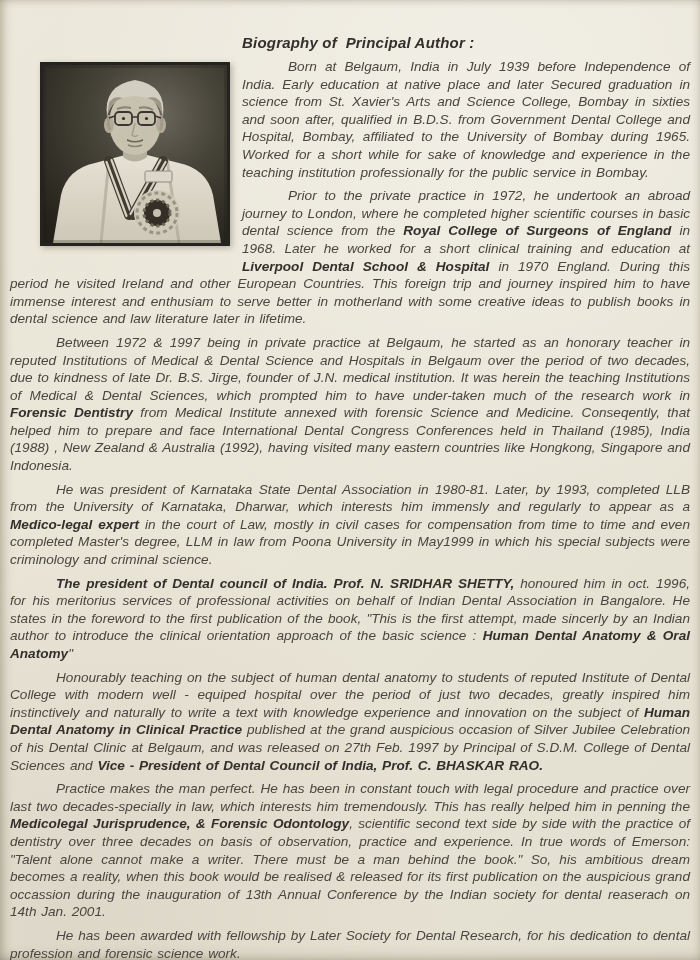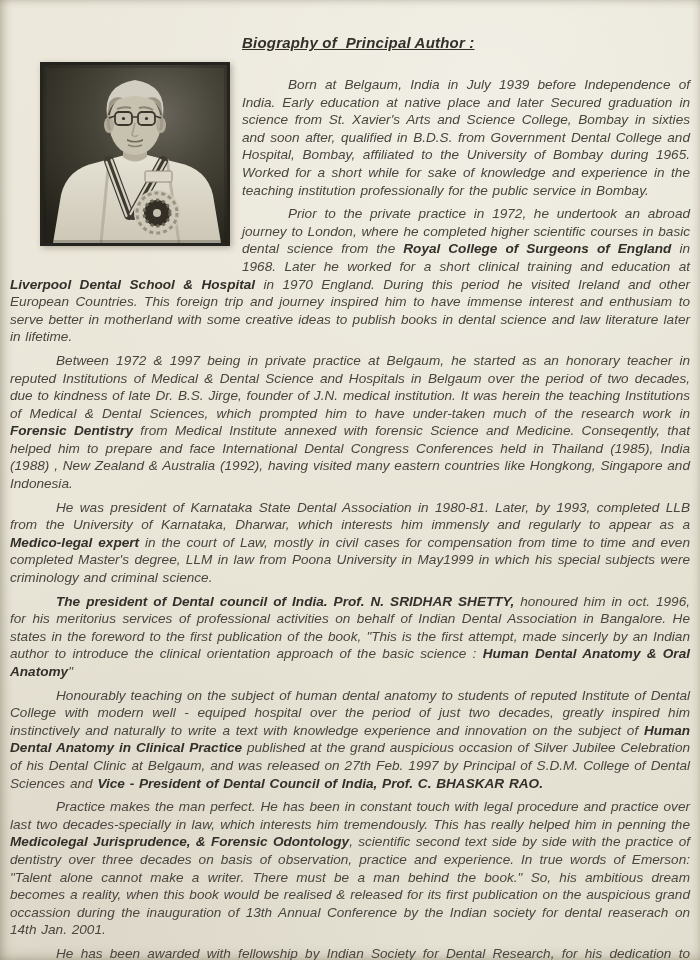--- a/index.html
+++ b/index.html
@@ -28,24 +28,23 @@
     margin:28px 12px 12px 30px;
     border:3px solid #24231f;
     background:#35332d;
     box-shadow:2px 2px 6px rgba(80,70,50,.35);
   }
   .photo-frame svg{display:block;}
   .title{
     font-size:15px;
     font-weight:bold;
     color:#332f2a;
-    margin:0 0 25px 0;
+    margin:0 0 7px 0;
     white-space:pre-wrap;
     letter-spacing:.2px;
-    text-decoration:underline;
   }
   .para{
     font-size:13.6px;
     line-height:17.6px;
     text-align:justify;
     text-indent:46px;
     margin:0 0 6px 0;
     word-spacing:1px;
   }
   .para b{color:#332f2a;font-style:italic;}
@@ -122,16 +121,16 @@
 
     <h1 class="title">Biography of  Principal Author :</h1>
 
     <p class="para"><span>Born at Belgaum, India in July 1939 before Independence of India. Early education at native place and later Secured graduation in science from St. Xavier's Arts and Science College, Bombay in sixties and soon after, qualified in B.D.S. from Government Dental College and Hospital, Bombay, affiliated to the University of Bombay during 1965. Worked for a short while for sake of knowledge and experience in the teaching institution professionally for the public service in Bombay.</span></p>
     <p class="para"><span>Prior to the private practice in 1972, he undertook an abroad journey to London, where he completed higher scientific courses in basic dental science from the </span><b>Royal College of Surgeons of England</b><span> in 1968.  Later he worked for a short clinical training and education at </span><b>Liverpool Dental School &amp; Hospital</b><span> in 1970 England. During this period he visited  Ireland and other European Countries. This foreign trip and journey inspired him to have immense interest and enthusiam to serve better in motherland with some creative ideas to publish  books in dental science and law literature later in lifetime.</span></p>
     <p class="para"><span>Between 1972 &amp; 1997 being in private practice at Belgaum, he started as an honorary teacher in reputed Institutions  of Medical &amp; Dental Science and Hospitals in Belgaum over the period of two decades, due to kindness of late Dr. B.S. Jirge, founder of J.N. medical institution. It was herein the teaching  Institutions of Medical &amp; Dental Sciences, which prompted him to have under-taken much of the research work in </span><b>Forensic Dentistry</b><span> from Medical Institute annexed  with forensic Science  and Medicine. Conseqently, that  helped him to prepare and face International  Dental Congress  Conferences held in Thailand (1985), India (1988) , New Zealand &amp; Australia  (1992), having visited  many eastern countries like Hongkong, Singapore and Indonesia.</span></p>
     <p class="para"><span>He was president of Karnataka State Dental Association in 1980-81. Later, by 1993, completed LLB from the University of Karnataka, Dharwar, which interests him immensly and regularly to appear as a </span><b>Medico-legal expert</b><span>  in the court of Law, mostly in civil cases for compensation from  time to time and even completed Master's degree, LLM in law from  Poona University in May1999  in which  his special subjects were criminology and criminal science.</span></p>
     <p class="para"><b>The president of Dental council of India. Prof. N. SRIDHAR SHETTY,</b><span> honoured  him in oct. 1996, for his meritorius services of professional  activities  on behalf of Indian Dental Association in Bangalore.  He states in the foreword to the first publication  of the book, "This is the first attempt,  made sincerly by an Indian author to introduce the clinical orientation approach of the basic science : </span><b>Human Dental Anatomy &amp; Oral Anatomy</b><span>"</span></p>
     <p class="para"><span>Honourably teaching on the subject of human dental anatomy to students of reputed Institute of Dental College with modern well - equiped hospital over the period of just two decades, greatly inspired him instinctively and naturally to write a text with knowledge experience and innovation on the subject of </span><b>Human Dental Anatomy in Clinical Practice</b><span>  published at the grand auspicious occasion of Silver Jubilee Celebration of his Dental Clinic at Belgaum, and was released on 27th Feb. 1997 by Principal of S.D.M. College of Dental Sciences and </span><b>Vice - President of Dental Council of India, Prof. C. BHASKAR RAO.</b></p>
     <p class="para"><span>Practice makes the man perfect. He has been in constant touch with legal procedure and practice over last two decades-specially in law, which interests him tremendously. This has really helped him  in penning the </span><b>Medicolegal  Jurisprudence, &amp; Forensic Odontology</b><span>, scientific second text side by side with the practice of dentistry  over  three decades on basis of observation, practice and experience. In true words of Emerson: "Talent alone cannot make a writer. There must be a man behind the book." So, his ambitious dream becomes a reality, when this book would be realised &amp; released for its first publication on the auspicious grand occassion during the inauguration of 13th Annual Conference by the Indian society for dental reaserach on 14th Jan. 2001.</span></p>
-    <p class="para"><span>He has been awarded with fellowship by Indian Society for Dental Research,  for his dedication to dental profession and forensic science work.</span></p>
+    <p class="para"><span>He has been awarded with fellowship by Later Society for Dental Research,  for his dedication to dental profession and forensic science work.</span></p>
 
   </div>
 </div>
 
 </body></html>

